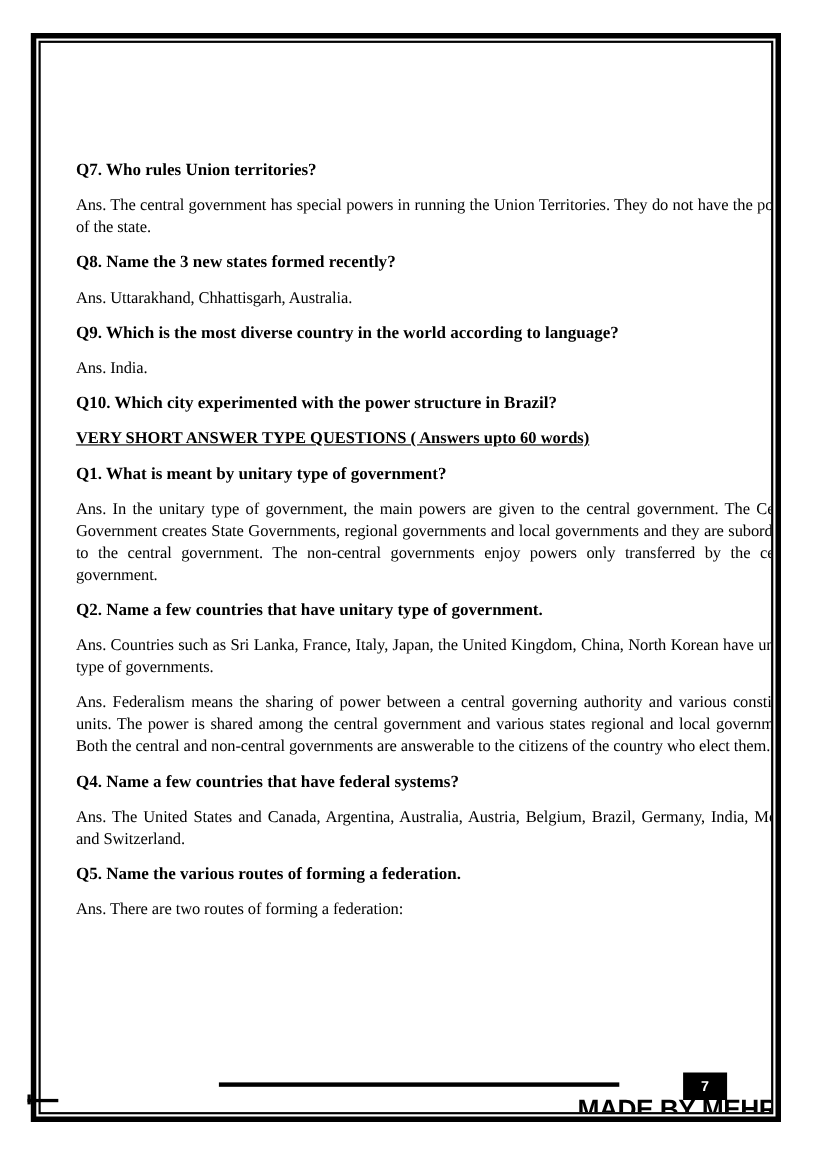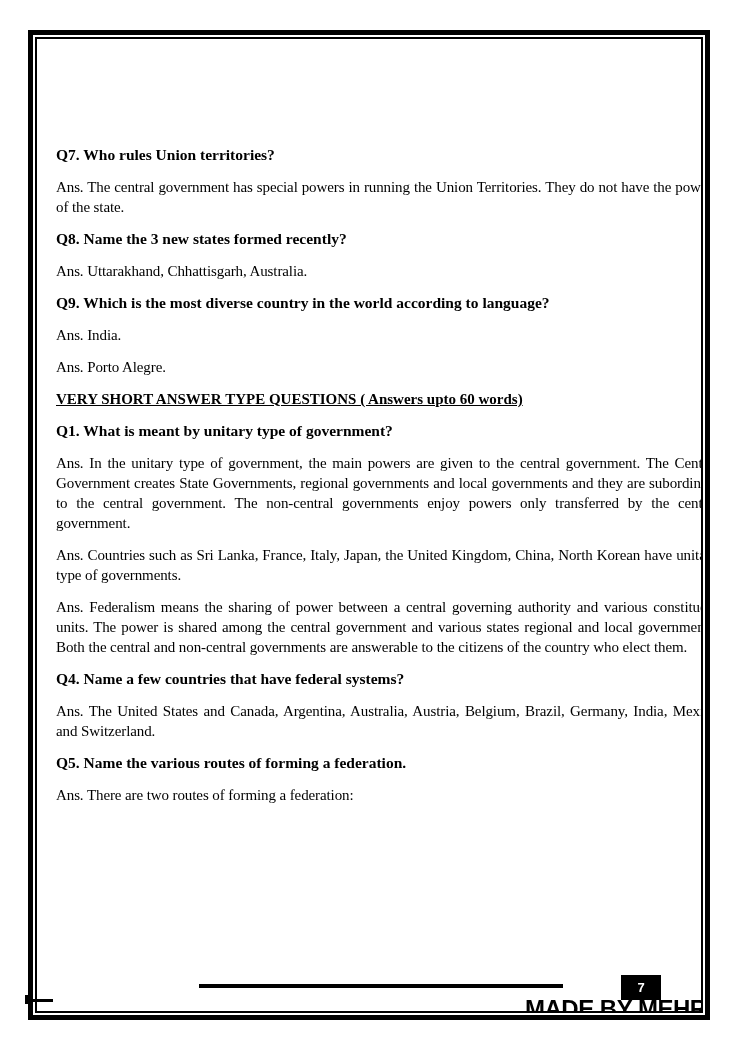--- a/index.html
+++ b/index.html
@@ -29,21 +29,21 @@
     width: 100%; height: 100%;
     box-sizing: border-box;
     border: 2px solid #000;
     position: relative;
     overflow: hidden;
     background: #fff;
   }
   
   .content {
     position: absolute;
-    left: 19px; top: 106px;
+    left: 32px; top: 106px;
     width: 662px;
     color: #000;
   }
   .blk { margin: 0 0 12px 0; }
   .q {
     font-weight: bold;
     font-size: 15.5px;
     line-height: 20px;
   }
   .a, .plain {
@@ -116,24 +116,25 @@
   <div class="frame-outer">
     <div class="frame-inner">
 
       <div class="content">
         <div class="blk q">Q7. Who rules Union territories?</div>
         <div class="blk a"><span class="ans">Ans.</span> <span>The central government has special powers in running the Union Territories. They do not have the powers of the state.</span></div>
         <div class="blk q">Q8. Name the 3 new states formed recently?</div>
         <div class="blk a"><span class="ans">Ans.</span> <span>Uttarakhand, Chhattisgarh, Australia.</span></div>
         <div class="blk q">Q9. Which is the most diverse country in the world according to language?</div>
         <div class="blk a"><span class="ans">Ans.</span> <span>India.</span></div>
-        <div class="blk a"><span class="ans">Ans.</span> <span>Porto Alegre.</span></div>
+        <div class="blk q">Q10. Which city experimented with the power structure in Brazil?</div>
         <div class="blk section">VERY SHORT ANSWER TYPE QUESTIONS ( Answers upto 60 words)</div>
         <div class="blk q">Q1. What is meant by unitary type of government?</div>
         <div class="blk a"><span class="ans">Ans.</span> <span>In the unitary type of government, the main powers are given to the central government. The Central Government creates State Governments, regional governments and local governments and they are subordinate to the central government. The non-central governments enjoy powers only transferred by the central government.</span></div>
+        <div class="blk q">Q2. Name a few countries that have unitary type of government.</div>
         <div class="blk a"><span class="ans">Ans.</span> <span>Countries such as Sri Lanka, France, Italy, Japan, the United Kingdom, China, North Korean have unitary type of governments.</span></div>
         <div class="blk a"><span class="ans">Ans.</span> <span>Federalism means the sharing of power between a central governing authority and various constituent units. The power is shared among the central government and various states regional and local governments. Both the central and non-central governments are answerable to the citizens of the country who elect them.</span></div>
         <div class="blk q">Q4. Name a few countries that have federal systems?</div>
         <div class="blk a"><span class="ans">Ans.</span> <span>The United States and Canada, Argentina, Australia, Austria, Belgium, Brazil, Germany, India, Mexico and Switzerland.</span></div>
         <div class="blk q">Q5. Name the various routes of forming a federation.</div>
         <div class="blk a"><span class="ans">Ans.</span> <span>There are two routes of forming a federation:</span></div>
       </div>
 
       <div class="footer-rule"></div>
       <div class="made-by">MADE BY MEHRIN</div>

